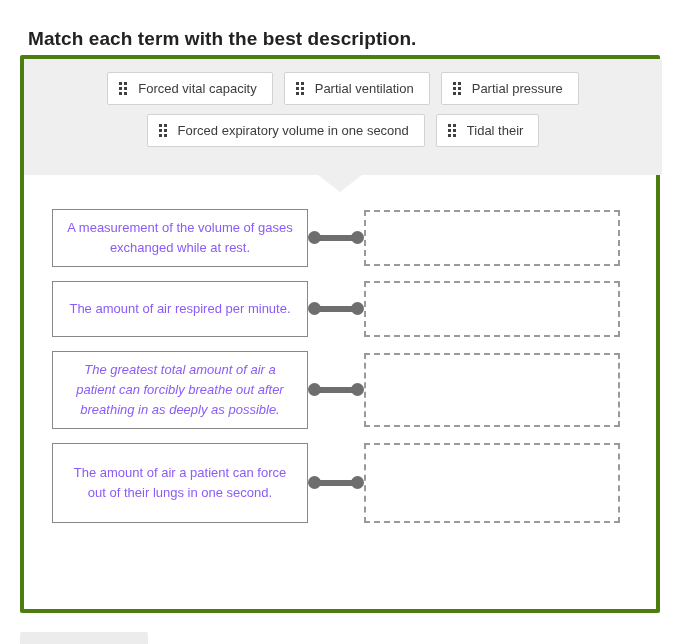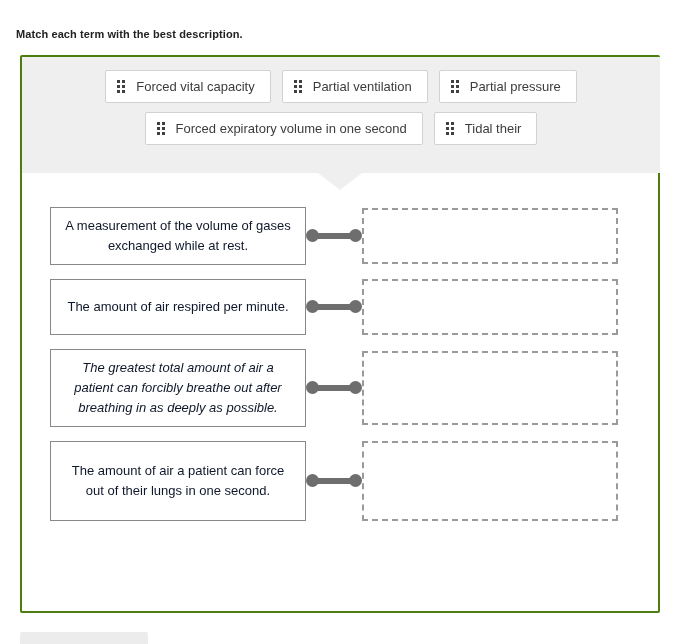--- a/index.html
+++ b/index.html
@@ -11,37 +11,37 @@
     height: 644px;
     background: #ffffff;
     font-family: "Liberation Sans", sans-serif;
     overflow: hidden;
     position: relative;
   }
 
   
   .prompt {
     position: absolute;
-    left: 16px;
+    left: 28px;
     top: 28px;
-    font-size: 11px;
+    font-size: 19px;
     font-weight: bold;
     color: #222222;
     letter-spacing: 0.1px;
   }
 
   
   .panel {
     position: absolute;
     left: 20px;
     top: 55px;
     width: 640px;
     height: 558px;
     background: #ffffff;
-    border: 2px solid #4d7c0f;
+    border: 4px solid #4d7c0f;
     box-sizing: border-box;
     border-radius: 2px;
   }
 
   
   .bank {
     position: absolute;
     left: 0;
     top: 0;
     width: 638px;
@@ -116,21 +116,21 @@
     width: 256px;
     min-height: 56px;
     border: 1px solid #888888;
     background: #ffffff;
     box-sizing: border-box;
     display: flex;
     align-items: center;
     justify-content: center;
     text-align: center;
     font-size: 13px;
-    color: #0f172a;
+    color: #8b5cf6;
     line-height: 20px;
     padding: 8px 13px;
     flex: none;
   }
   .desc.h3 { min-height: 74px; font-style: italic; }
   .desc.h4 { min-height: 80px; }
 
   
   .connector {
     width: 56px;

